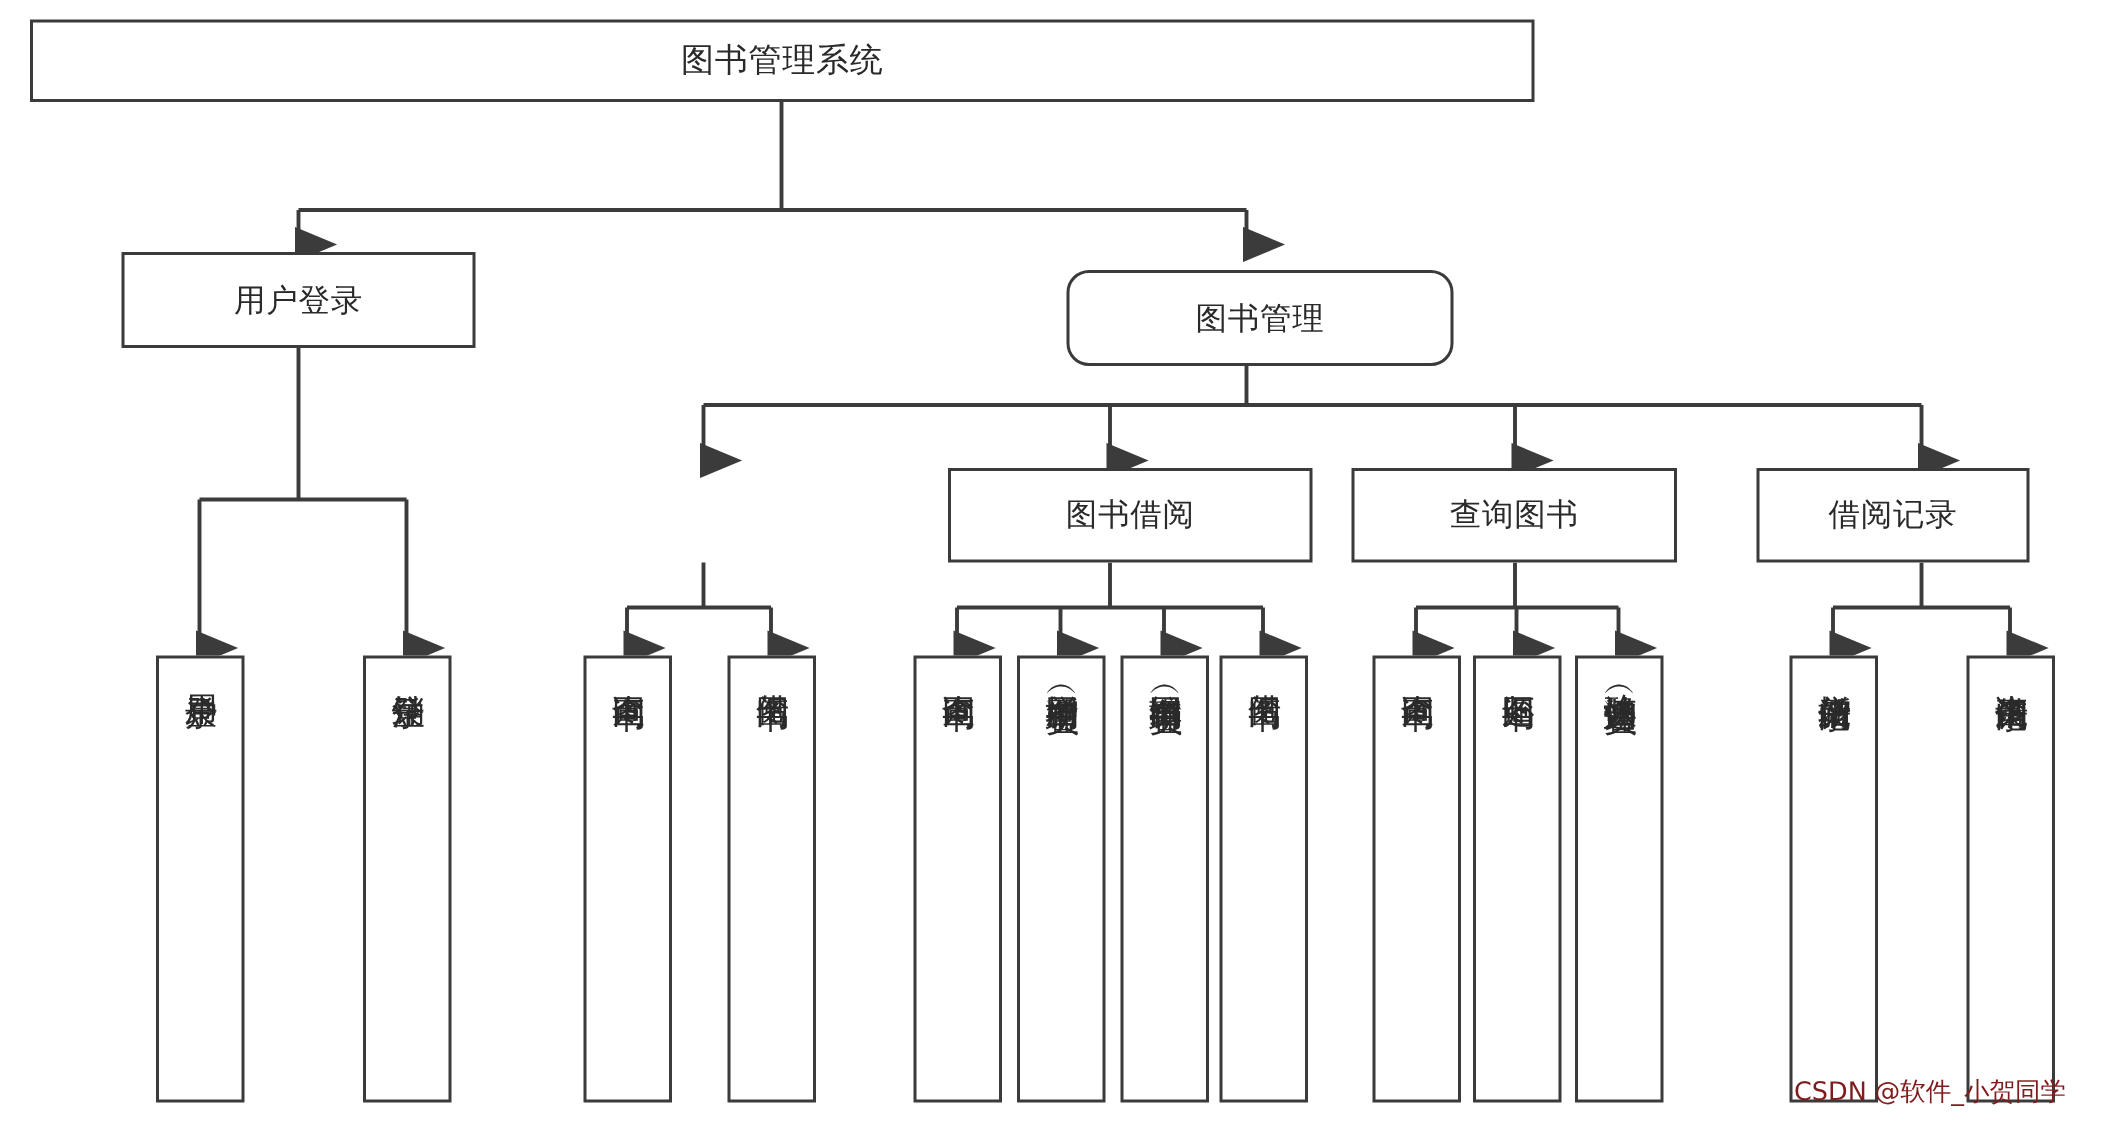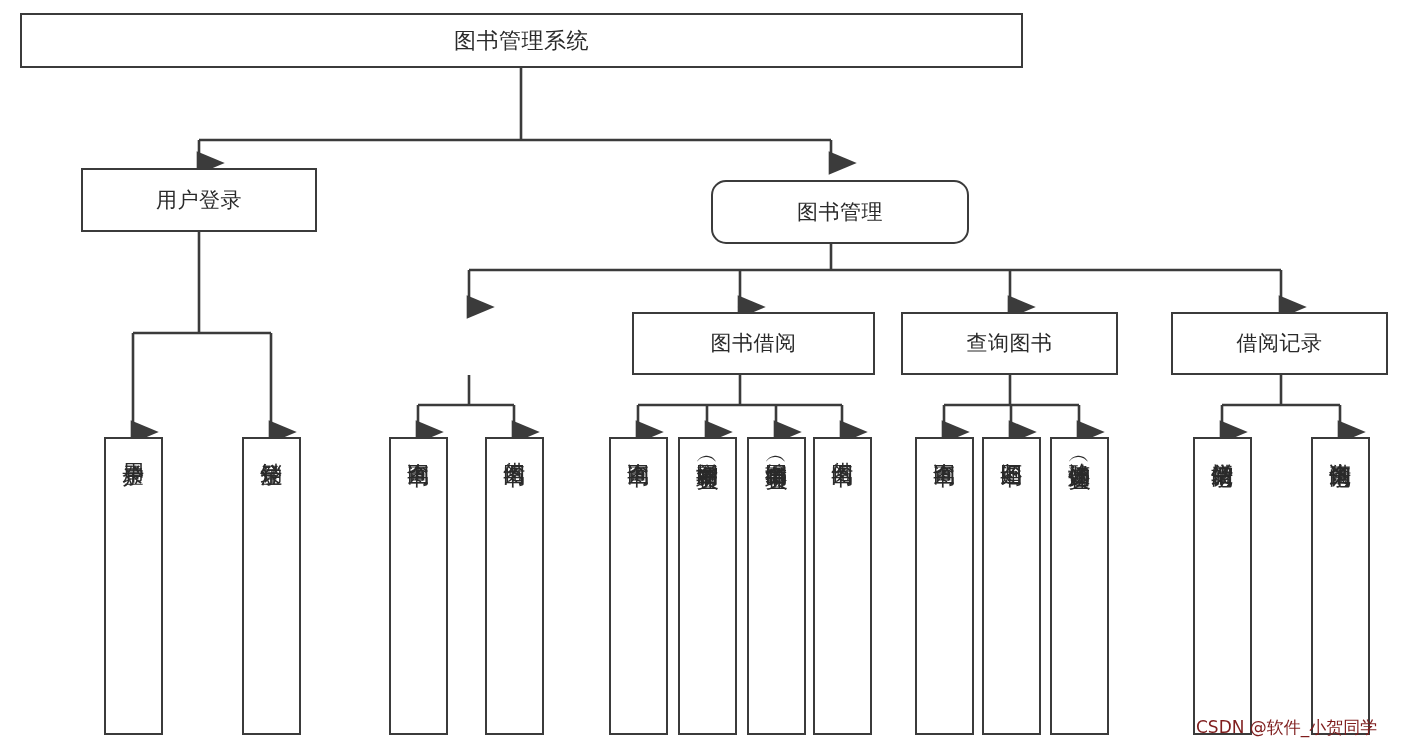--- a/index.html
+++ b/index.html
@@ -136,21 +136,21 @@
   <div class="node h" style="left:711px; top:180px; width:258px; height:64px;border-radius:15px;">
     <span class="lbl">图书管理</span>
   </div>
 
   <div class="node h" style="left:632px; top:312px; width:243px; height:63px;">
     <span class="lbl">图书借阅</span>
   </div>
   <div class="node h" style="left:901px; top:312px; width:217px; height:63px;">
     <span class="lbl">查询图书</span>
   </div>
-  <div class="node h" style="left:1171px; top:312px; width:217px; height:63px;">
+  <div class="node h" style="left:1171px; top:312px; width:182px; height:63px;">
     <span class="lbl">借阅记录</span>
   </div>
 
   <div class="node v" style="left:104px; top:437px; width:59px; height:298px;">
     <span class="lbl">用户登录</span>
   </div>
   <div class="node v" style="left:242px; top:437px; width:59px; height:298px;">
     <span class="lbl">注销登录</span>
   </div>
 

